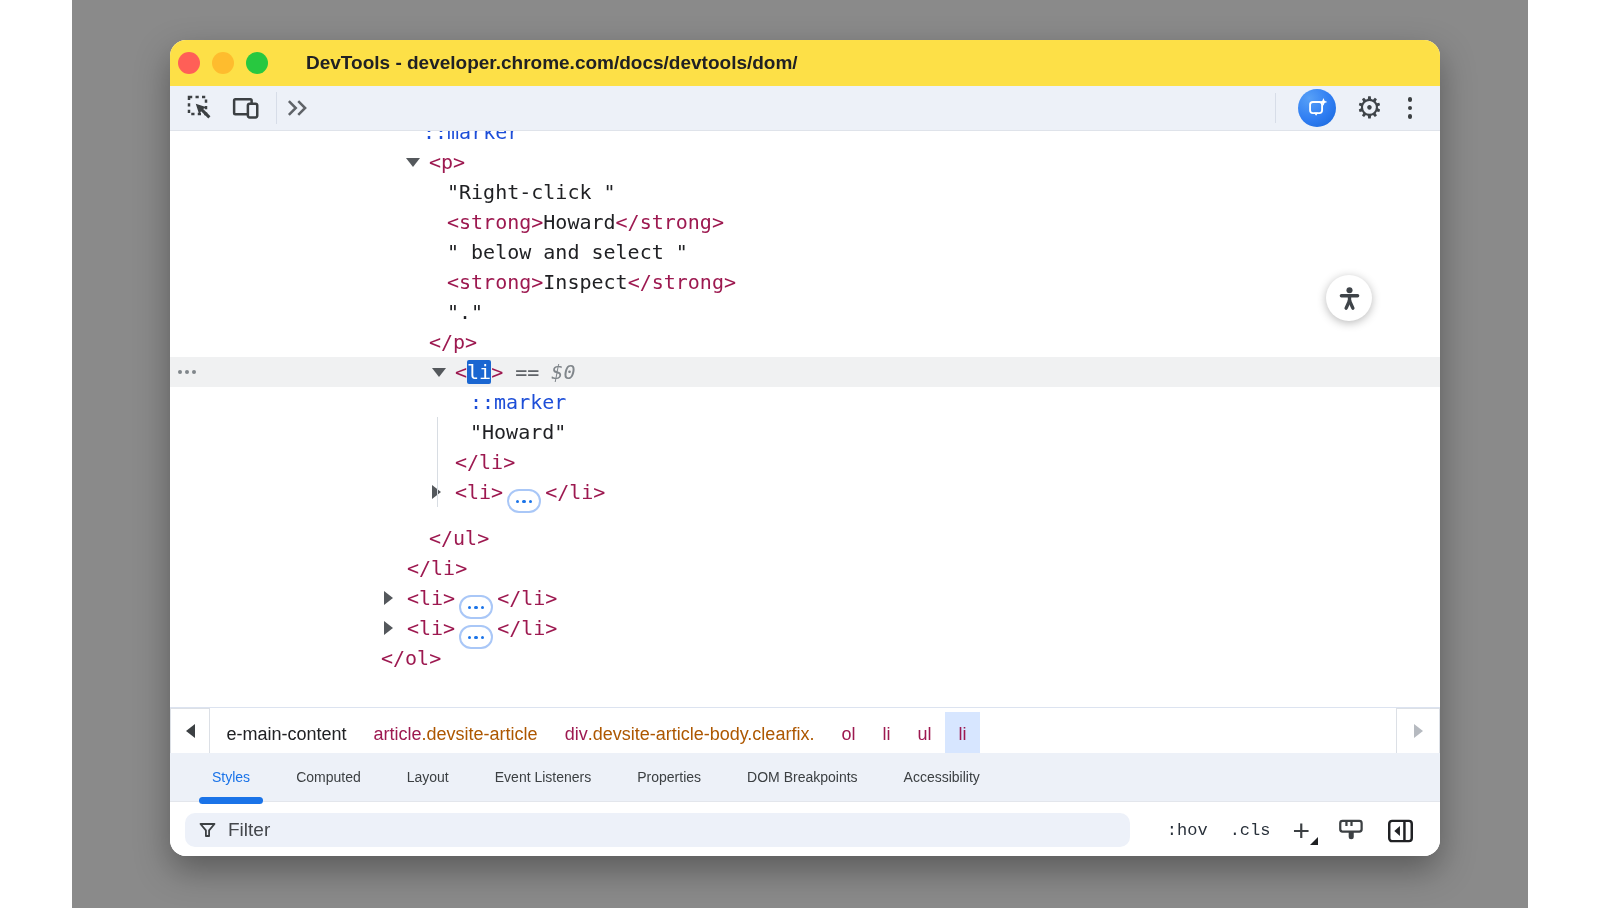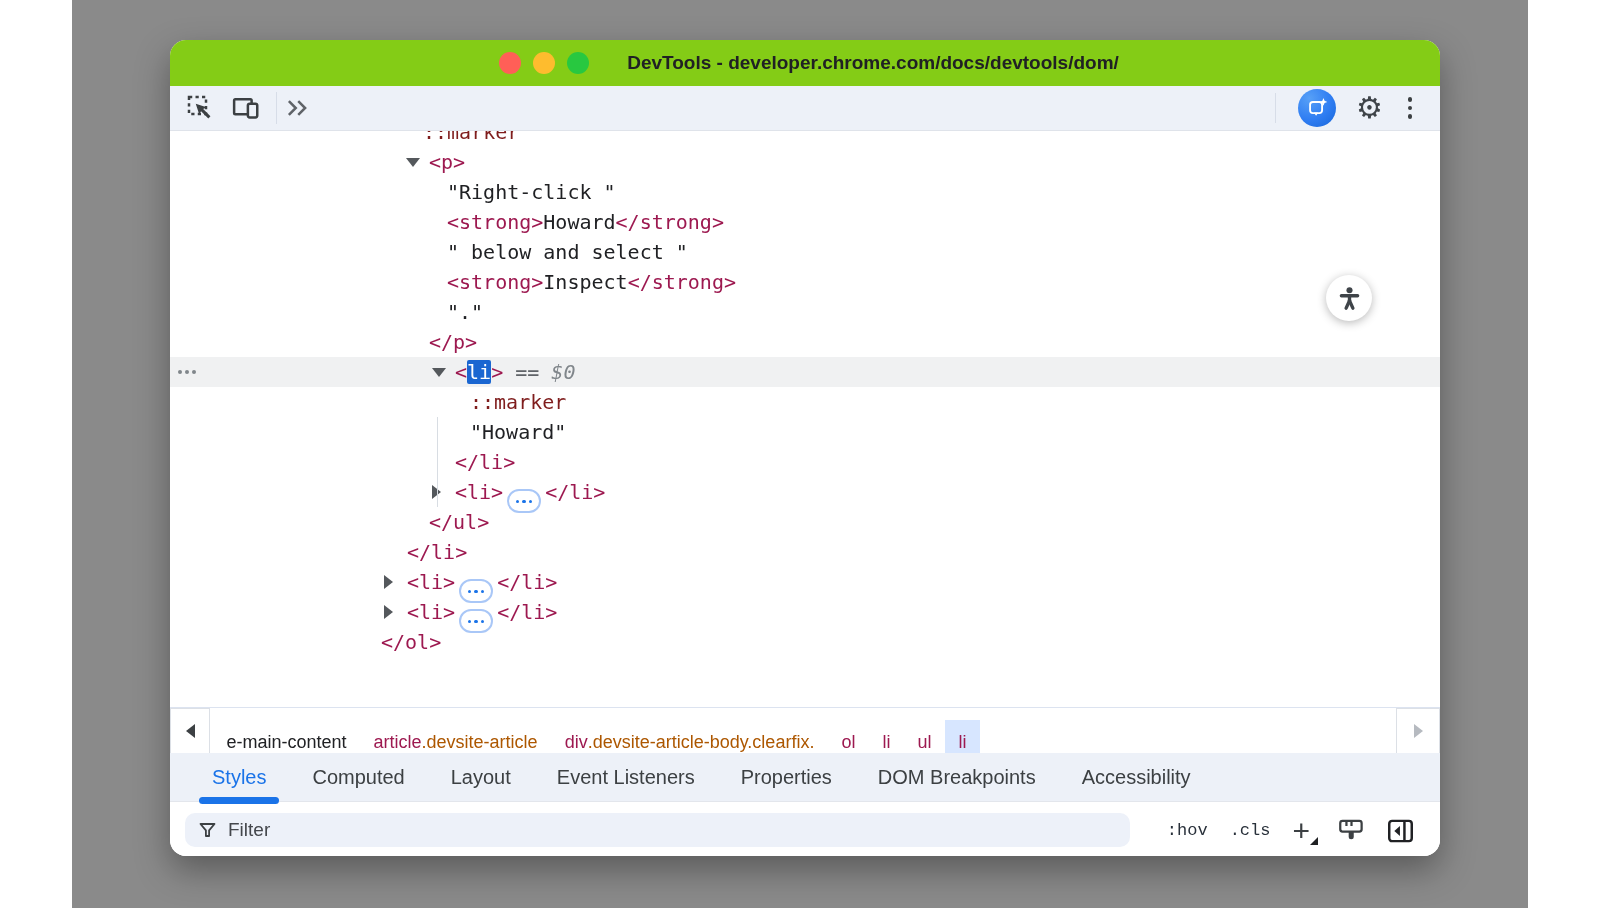--- a/index.html
+++ b/index.html
@@ -2,21 +2,21 @@
 <html><head>
 <meta charset="utf-8">
 <style>
   html,body{margin:0;padding:0;width:1600px;height:908px;background:#ffffff;overflow:hidden;
     font-family:"Liberation Sans", sans-serif;-webkit-font-smoothing:antialiased;}
   .stage{position:absolute;left:72px;top:0;width:1456px;height:908px;background:#8a8a8a;}
   .window{position:absolute;left:98px;top:40px;width:1270px;height:816px;background:#fff;
     border-radius:16px;box-shadow:0 14px 34px rgba(0,0,0,.35);overflow:hidden;}
 
   
-  .titlebar{height:46px;background:#84cc16;display:flex;align-items:center;padding-left:8px;justify-content:center;}
+  .titlebar{height:46px;background:#fde047;display:flex;align-items:center;padding-left:8px;}
   .light{width:22px;height:22px;border-radius:50%;margin-right:12px;}
   .light.red{background:#ff5f57}.light.yellow{background:#febc2e}.light.green{background:#28c840}
   .title{margin-left:26px;font-size:19px;font-weight:600;color:#202124;}
 
   
   .toolbar{position:relative;height:44px;background:#edf1f8;border-bottom:1px solid #dfe3ea;
     display:flex;align-items:center;}
   .tool-btn{width:32px;height:32px;display:flex;align-items:center;justify-content:center;}
   .inspect-btn{margin-left:14px}.device-btn{margin-left:14px}
   .toolbar-sep{width:1px;height:32px;background:#d7dde8;margin-left:14px;}
@@ -42,21 +42,21 @@
   .dom-row{position:relative;height:30px;line-height:30px;white-space:pre;}
   .dom-row.first{margin-top:-14px;}
   .dom-row.selected{background:#f0f1f2;}
   .arr{position:absolute;width:0;height:0;}
   .arr.d{border-left:7px solid transparent;border-right:7px solid transparent;
     border-top:9px solid #54585c;margin-top:11px;}
   .arr.r{border-top:7px solid transparent;border-bottom:7px solid transparent;
     border-left:9px solid #54585c;margin-top:8px;}
   .tk-tag{color:#9d1950}
   .tk-text{color:#202124}
-  .tk-pseudo{color:#7f1d1d}
+  .tk-pseudo{color:#1d4ed8}
   .tk-eq{color:#5f6368}
   .tk-dollar{color:#80868b;font-style:italic}
   .tk-hl{background:#1a66d1;color:#fff;border-radius:2px;}
   .pill{display:inline-flex;width:30px;height:20px;border:2px solid #a9c7f7;border-radius:12px;
     background:#fff;align-items:center;justify-content:center;gap:3px;vertical-align:-4px;margin:0 4px;}
   .pill i{width:3.5px;height:3.5px;border-radius:50%;background:#1a73e8;}
   .row-dots{position:absolute;left:8px;top:0;height:30px;display:flex;align-items:center;gap:3px;}
   .row-dots i{width:4px;height:4px;border-radius:50%;background:#80868b;}
   .guide{position:absolute;width:1px;background:#d8dde3;}
   .a11y-fab{position:absolute;right:68px;top:144px;width:46px;height:46px;border-radius:50%;
@@ -66,28 +66,28 @@
   .crumbbar{position:relative;height:45px;background:#fff;border-top:1px solid #dce3f0;
     font-size:18px;overflow:hidden;}
   .crumb-scroll{position:absolute;top:0;height:44px;width:38px;background:#fff;
     border:1px solid #dcе0e6;border:1px solid #dce0e6;display:flex;align-items:center;justify-content:center;}
   .crumb-scroll.left{left:0;}
   .crumb-scroll.right{right:0;width:42px;}
   .tri-l{width:0;height:0;border-top:7px solid transparent;border-bottom:7px solid transparent;
     border-right:9px solid #3c4043;}
   .tri-r{width:0;height:0;border-top:7px solid transparent;border-bottom:7px solid transparent;
     border-left:9px solid #b6bac0;}
-  .crumbs{position:absolute;left:43px;top:12px;height:100%;display:flex;align-items:center;}
+  .crumbs{position:absolute;left:43px;top:4px;height:100%;display:flex;align-items:center;}
   .crumb{display:flex;align-items:center;height:100%;padding:0 13.5px;}
   .crumb.selected{background:#d7e6ff;}
   .c-dark{color:#202124}.c-tag{color:#9d1950}.c-cls{color:#ad5700}
 
   
   .sidetabs{position:relative;height:48px;background:#edf1f8;border-bottom:1px solid #e3e6ec;
-    display:flex;align-items:center;padding-left:19px;font-size:20px;color:#3c4043;}
+    display:flex;align-items:center;padding-left:19px;font-size:14px;color:#3c4043;}
   .sidetab{position:relative;height:100%;display:flex;align-items:center;padding:0 23px;}
   .sidetab.active{color:#1a73e8;font-weight:500;}
   .sidetab.active .tab-underline{position:absolute;left:10px;right:10px;bottom:-3px;height:7px;
     border-radius:4px;background:#1a73e8;z-index:3;}
 
   
   .filterbar{position:relative;height:57px;background:#fff;display:flex;align-items:center;padding-left:37px;}
   .filter-pill{position:absolute;left:15px;top:11px;width:945px;height:34px;border-radius:10px;
     background:#edf1f9;display:flex;align-items:center;padding-left:14px;gap:12px;box-sizing:border-box;}
   .filter-text{font-size:19px;color:#44474c;}
@@ -171,21 +171,21 @@
         <div class="dom-row" style="padding-left: 277px;"><span class="tk-tag">&lt;strong&gt;</span><span class="tk-text">Howard</span><span class="tk-tag">&lt;/strong&gt;</span></div>
         <div class="dom-row" style="padding-left: 277px;"><span class="tk-text">" below and select "</span></div>
         <div class="dom-row" style="padding-left: 277px;"><span class="tk-tag">&lt;strong&gt;</span><span class="tk-text">Inspect</span><span class="tk-tag">&lt;/strong&gt;</span></div>
         <div class="dom-row" style="padding-left: 277px;"><span class="tk-text">"."</span></div>
         <div class="dom-row" style="padding-left: 259px;"><span class="tk-tag">&lt;/p&gt;</span></div>
         <div class="dom-row selected" style="padding-left: 285px;"><span class="arr d" style="left: 262px;"></span><span class="row-dots"><i></i><i></i><i></i></span><span class="tk-tag">&lt;</span><span class="tk-hl">li</span><span class="tk-tag">&gt;</span><span class="tk-eq"> == </span><span class="tk-dollar">$0</span></div>
         <div class="dom-row" style="padding-left: 300px;"><span class="tk-pseudo">::marker</span></div>
         <div class="dom-row" style="padding-left: 300px;"><span class="tk-text">"Howard"</span></div>
         <div class="dom-row" style="padding-left: 285px;"><span class="tk-tag">&lt;/li&gt;</span></div>
         <div class="dom-row" style="padding-left: 285px;"><span class="arr r" style="left: 262px;"></span><span class="tk-tag">&lt;li&gt;</span><span class="pill"><i></i><i></i><i></i></span><span class="tk-tag">&lt;/li&gt;</span></div>
-        <div class="dom-row" style="padding-left: 259px;"><span class="tk-tag">&lt;/ul&gt;</span></div>
+        <div class="dom-row" style="padding-left: 259px; margin-top: 16px;"><span class="tk-tag">&lt;/ul&gt;</span></div>
         <div class="dom-row" style="padding-left: 237px;"><span class="tk-tag">&lt;/li&gt;</span></div>
         <div class="dom-row" style="padding-left: 237px;"><span class="arr r" style="left: 214px;"></span><span class="tk-tag">&lt;li&gt;</span><span class="pill"><i></i><i></i><i></i></span><span class="tk-tag">&lt;/li&gt;</span></div>
         <div class="dom-row" style="padding-left: 237px;"><span class="arr r" style="left: 214px;"></span><span class="tk-tag">&lt;li&gt;</span><span class="pill"><i></i><i></i><i></i></span><span class="tk-tag">&lt;/li&gt;</span></div>
         <div class="dom-row" style="padding-left: 211px;"><span class="tk-tag">&lt;/ol&gt;</span></div>
         <div class="guide" style="left: 267px; top: 286px; height: 90px;"></div>
       </div>
 
     <div class="crumbbar">
       <div class="crumb-scroll left">
         <span class="tri-l"></span>

